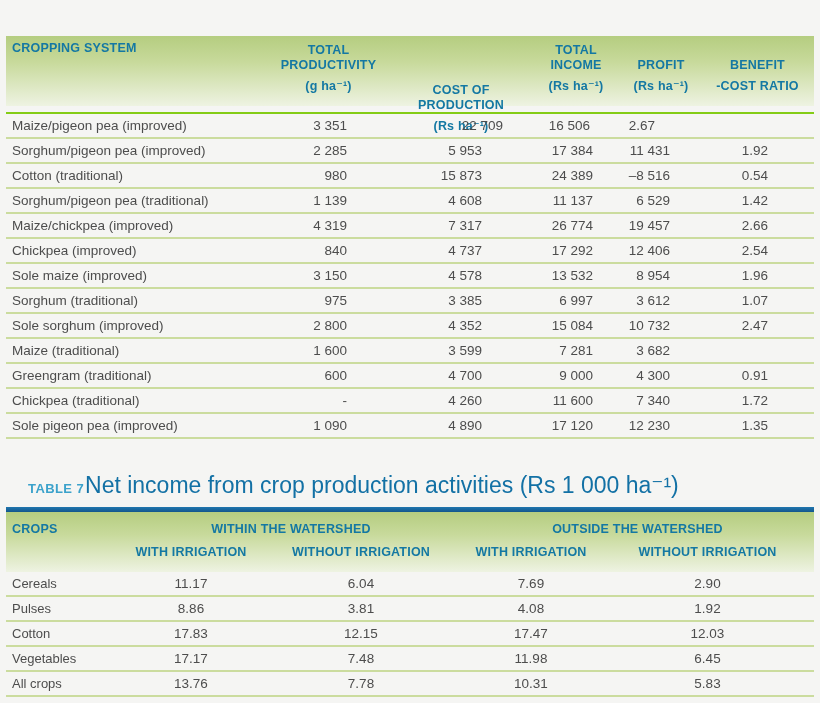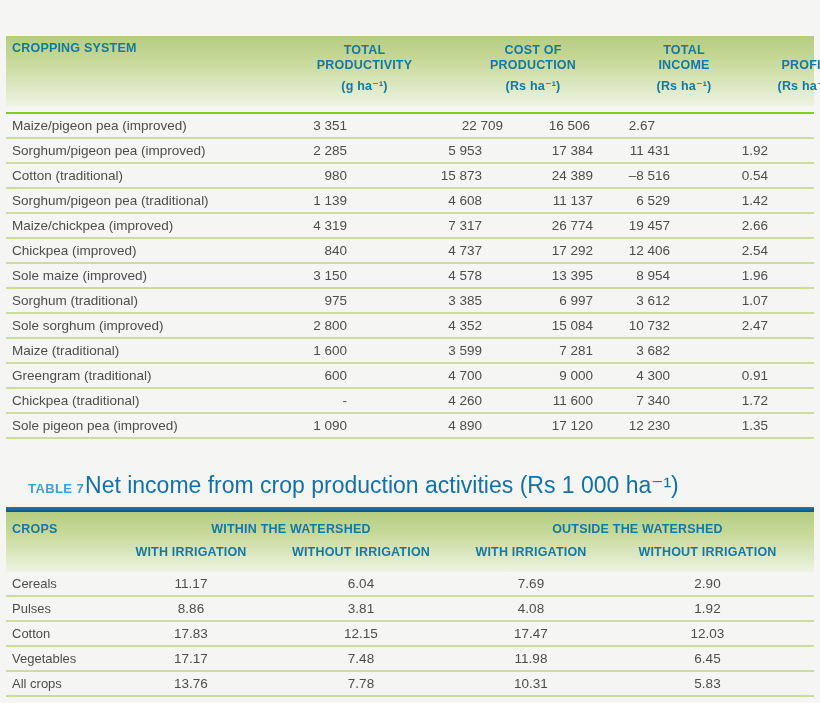--- a/index.html
+++ b/index.html
@@ -23,21 +23,21 @@
   .num{color:#4d4d4d;font-size:13.5px;}
   .rowline{border-bottom:2px solid #cbdc9e;}
 
   
   .t1{margin-top:36px;}
   .t1-head{
     display:grid;
     grid-template-columns:260px 125px 140px 90px 80px 113px;
     height:70px;
     align-items:start;
-    padding-top:5px;box-sizing:border-box;gap:36px;
+    padding-top:5px;box-sizing:border-box;
   }
   .t1-head .hc{display:flex;flex-direction:column;align-items:center;text-align:center;line-height:15px;}
   .t1-head .hc .hname{display:flex;align-items:flex-end;justify-content:center;min-height:32px;}
   .t1-head .hc .hunit{margin-top:6px;}
   .t1-head .hc.first{align-items:flex-start;text-align:left;padding-left:6px;}
   .t1-head .hc.first .hname{min-height:0;align-items:flex-start;}
   .t1-body{margin-top:6px;border-top:2px solid #84cc16;}
   .t1-row{
     display:grid;
     grid-template-columns:260px 125px 140px 90px 80px 113px;
@@ -88,21 +88,21 @@
   <div class="t1">
     <div class="t1-head green-head">
       <div class="hc first">
         <span class="hname">CROPPING SYSTEM</span>
       </div>
       <div class="hc">
         <span class="hname" style="max-width:105px;">TOTAL PRODUCTIVITY</span>
         <span class="hunit">(g ha⁻¹)</span>
       </div>
       <div class="hc">
-        <span class="hname" style="max-width:100px;">COST OF PRODUCTION</span>
+        <span class="hname" style="max-width:100px;margin-top:40px;">COST OF PRODUCTION</span>
         <span class="hunit">(Rs ha⁻¹)</span>
       </div>
       <div class="hc">
         <span class="hname" style="max-width:60px;">TOTAL INCOME</span>
         <span class="hunit">(Rs ha⁻¹)</span>
       </div>
       <div class="hc">
         <span class="hname">PROFIT</span>
         <span class="hunit">(Rs ha⁻¹)</span>
       </div>
@@ -164,21 +164,21 @@
           <span class="cn num p2">4 737</span>
           <span class="cn num p3">17 292</span>
           <span class="cn num p4">12 406</span>
           <span class="cn num p5">2.54</span>
         </div>
 
         <div class="t1-row rowline">
           <span class="c0">Sole maize (improved)</span>
           <span class="cn num p1">3 150</span>
           <span class="cn num p2">4 578</span>
-          <span class="cn num p3">13 395</span>
+          <span class="cn num p3">13 532</span>
           <span class="cn num p4">8 954</span>
           <span class="cn num p5">1.96</span>
         </div>
 
         <div class="t1-row rowline">
           <span class="c0">Sorghum (traditional)</span>
           <span class="cn num p1">975</span>
           <span class="cn num p2">3 385</span>
           <span class="cn num p3">6 997</span>
           <span class="cn num p4">3 612</span>

